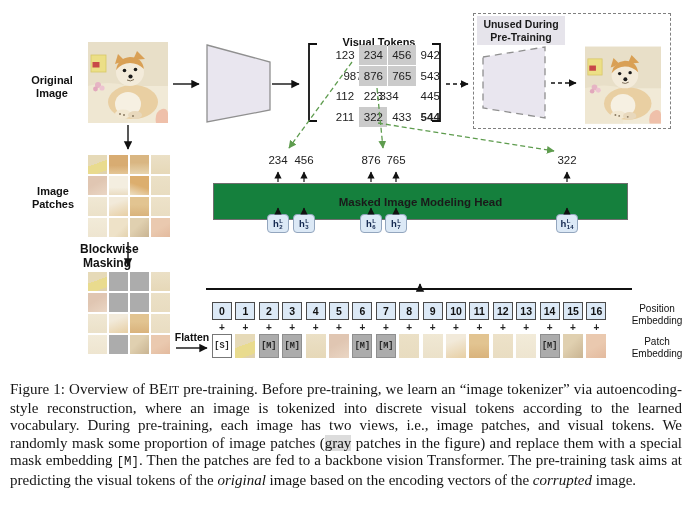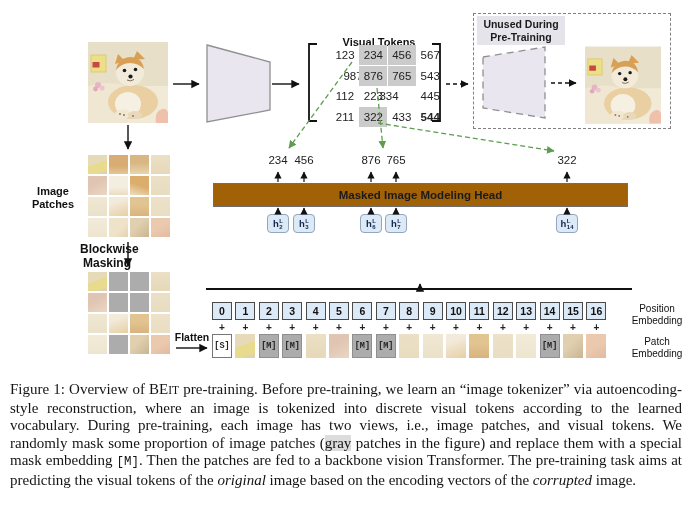--- a/index.html
+++ b/index.html
@@ -18,21 +18,21 @@
   .unused-box{position:absolute;left:473px;top:13px;width:196px;height:114px;
               border:1.5px dashed #808080;z-index:1;}
   .unused-lbl{position:absolute;left:477px;top:16px;width:88px;padding:2px 0;background:#E6E4EB;
               font-size:10.5px;font-weight:bold;text-align:center;line-height:1.2;z-index:2;}
   .trap-lbl{position:absolute;font-size:12px;color:#222;text-align:center;z-index:3;}
   
   .pgrid{position:absolute;width:82px;height:82px;z-index:2;}
   .pcell{position:absolute;width:19px;height:19px;}
   .pcell.masked{background:#ACACAC !important;}
   
-  .head-bar{position:absolute;left:213px;top:183px;width:415px;height:24px;background:#a16207;
+  .head-bar{position:absolute;left:213px;top:183px;width:415px;height:37px;background:#15803d;
             border:1.5px solid #6E6E6E;box-sizing:border-box;display:flex;align-items:center;
             justify-content:center;font-size:11.5px;font-weight:bold;z-index:2;}
   .encoder{position:absolute;left:213px;top:227px;width:415px;height:55px;background:#ECF1DE;
            border:1.5px solid #6E6E6E;box-sizing:border-box;display:flex;align-items:center;
            justify-content:center;font-size:20px;color:#111;z-index:2;}
   .encoder .sc{font-size:15px;}
   .pred-tok{position:absolute;top:154px;width:34px;text-align:center;font-size:11.5px;color:#222;z-index:2;}
   .hbox{position:absolute;top:214px;width:20px;height:17px;background:#DCE9F6;border:1px solid #93A6BE;
         border-radius:4px;display:flex;align-items:center;justify-content:center;z-index:3;
         font-weight:bold;color:#12264E;font-size:9.5px;}
@@ -130,32 +130,33 @@
           <line x1="396" y1="182" x2="396" y2="172" stroke="#111" stroke-width="1.2" marker-end="url(#ab)"></line>
           <line x1="567" y1="182" x2="567" y2="172" stroke="#111" stroke-width="1.2" marker-end="url(#ab)"></line>
           <line x1="278" y1="213" x2="278" y2="208" stroke="#111" stroke-width="1.2" marker-end="url(#ab)"></line>
           <line x1="304" y1="213" x2="304" y2="208" stroke="#111" stroke-width="1.2" marker-end="url(#ab)"></line>
           <line x1="371" y1="213" x2="371" y2="208" stroke="#111" stroke-width="1.2" marker-end="url(#ab)"></line>
           <line x1="396" y1="213" x2="396" y2="208" stroke="#111" stroke-width="1.2" marker-end="url(#ab)"></line>
           <line x1="567" y1="213" x2="567" y2="208" stroke="#111" stroke-width="1.2" marker-end="url(#ab)"></line>
         </g>
     </svg>
 
+    <div class="lbl" style="left:24px;top:74px;width:56px;font-size:11px;">Original Image</div>
     <svg class="photo" style="left:88px;top:42px;" width="80" height="81">
         <use href="#dog-pic"></use>
       </svg>
 
     <div class="trap-lbl" style="left:208px;top:77px;width:62px;">Tokenizer</div>
 
     <div class="lbl" style="left:339px;top:23px;width:80px;font-size:11px;margin-top:13px;">Visual Tokens</div>
     <div class="matrix">
         <div class="tok-cell" style="left: 0px; top: 0px;">123</div>
         <div class="tok-cell masked" style="left: 28.4px; top: 0px;">234</div>
         <div class="tok-cell masked" style="left: 56.8px; top: 0px;">456</div>
-        <div class="tok-cell" style="left: 85.2px; top: 0px;">567</div>
+        <div class="tok-cell" style="left: 85.2px; top: 0px;">942</div>
         <div class="tok-cell" style="left: 0px; top: 20.7px; margin-left: 8px;">987</div>
         <div class="tok-cell masked" style="left: 28.4px; top: 20.7px;">876</div>
         <div class="tok-cell masked" style="left: 56.8px; top: 20.7px;">765</div>
         <div class="tok-cell" style="left: 85.2px; top: 20.7px;">543</div>
         <div class="tok-cell" style="left: 0px; top: 41.4px;">112</div>
         <div class="tok-cell" style="left: 28.4px; top: 41.4px;">223</div>
         <div class="tok-cell" style="left: 44px; top: 41.4px;">334</div>
         <div class="tok-cell" style="left: 85.2px; top: 41.4px;">445</div>
         <div class="tok-cell" style="left: 0px; top: 62.1px;">211</div>
         <div class="tok-cell masked" style="left: 28.4px; top: 62.1px;">322</div>

